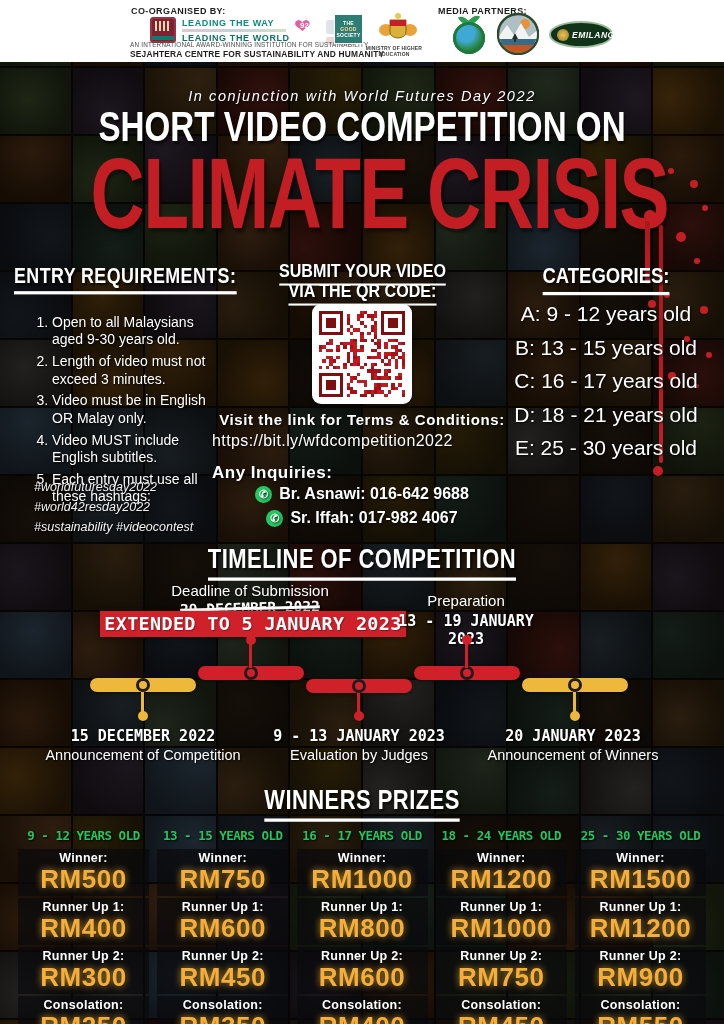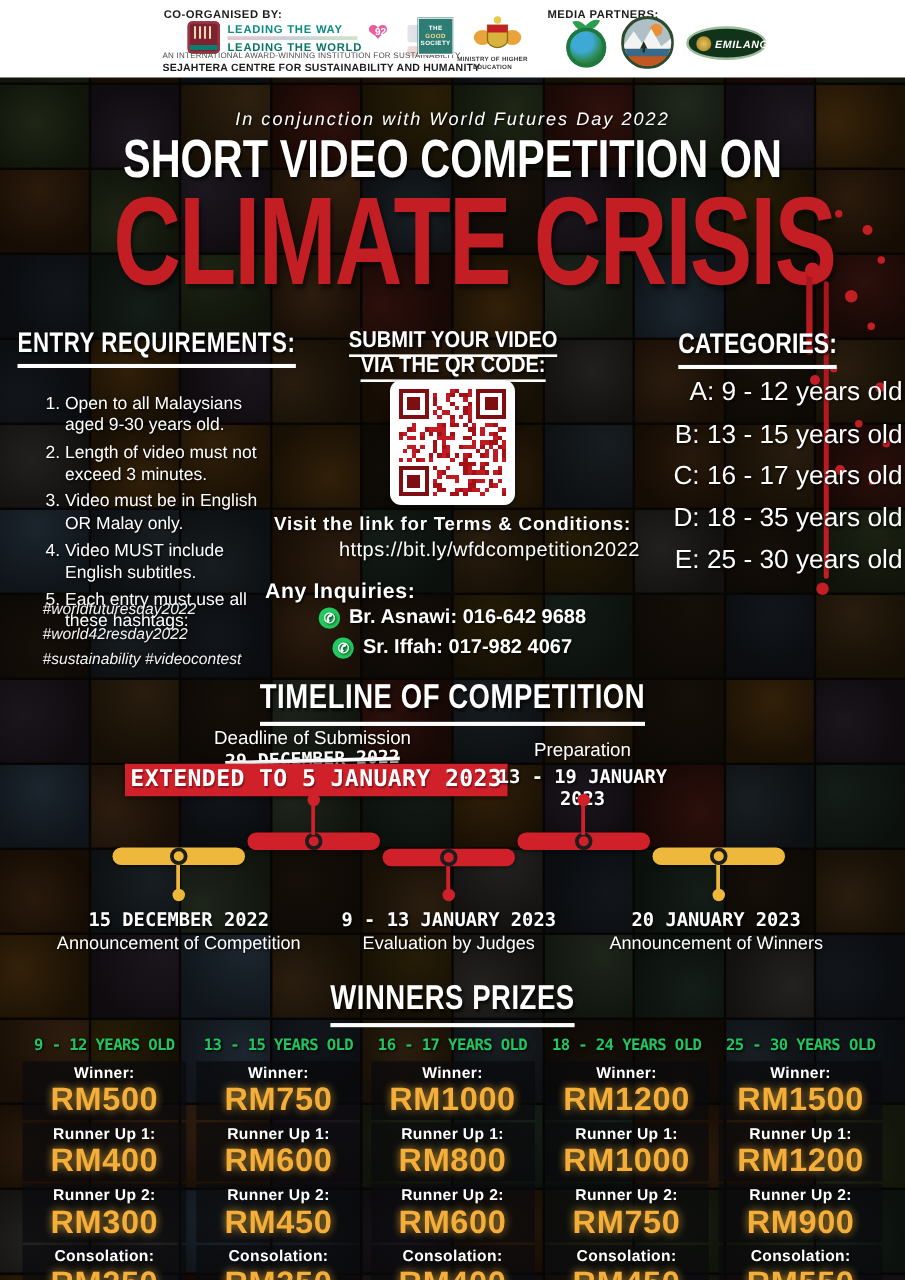--- a/index.html
+++ b/index.html
@@ -82,33 +82,33 @@
 
   
   .sub-h{position:absolute;left:240px;width:245px;text-align:center;font-size:17.5px;transform:scale(.92,1.05);}
   .sub-h1{top:261px;}
   .sub-h2{top:281px;}
   .sub-h span{border-bottom:2.5px solid #fff;padding-bottom:1px;}
   .qr-box{position:absolute;left:312px;top:304px;width:100px;height:100px;background:#fff;border-radius:9px;
         display:flex;align-items:center;justify-content:center;box-shadow:0 2px 6px rgba(0,0,0,.5);}
   .terms-label{position:absolute;left:212px;top:411px;width:300px;text-align:center;color:#fff;
         font-weight:bold;font-size:15px;letter-spacing:.6px;text-shadow:1px 1px 2px rgba(0,0,0,.8);}
-  .terms-url{position:absolute;left:212px;top:432px;width:300px;text-align:right;color:#fff;
+  .terms-url{position:absolute;left:212px;top:432px;width:300px;text-align:left;color:#fff;
         font-size:16px;letter-spacing:.4px;text-shadow:1px 1px 2px rgba(0,0,0,.8);cursor:pointer;}
   .inq-label{position:absolute;left:212px;top:463px;width:300px;text-align:left;color:#fff;
         font-weight:800;font-size:17px;letter-spacing:.5px;text-shadow:1px 1px 2px rgba(0,0,0,.8);}
   .c-row{position:absolute;left:212px;width:300px;display:flex;align-items:center;justify-content:center;
         gap:7px;color:#fff;font-size:16px;font-weight:600;text-shadow:1px 1px 2px rgba(0,0,0,.8);}
   .c1{top:485px;} .c2{top:509px;}
   .wa{width:17px;height:17px;border-radius:50%;background:#23c860;color:#fff;display:flex;
         align-items:center;justify-content:center;font-size:11px;flex:0 0 auto;}
 
   
   .cat-h{position:absolute;left:492px;width:228px;top:264px;text-align:center;font-size:21px;transform:scale(.88,1.08);}
-  .cat-list{position:absolute;left:490px;top:297px;width:232px;text-align:right;color:#fff;
+  .cat-list{position:absolute;left:490px;top:297px;width:232px;text-align:center;color:#fff;
         font-size:21px;line-height:33.5px;text-shadow:1px 1px 2px rgba(0,0,0,.85);}
 
   
   .tl-h{position:absolute;left:0;right:0;top:544px;text-align:center;font-size:25px;transform:scale(.88,1.1);letter-spacing:.5px;}
   .mono{font-family:"DejaVu Sans Mono",monospace;}
   .tl-deadline-label{position:absolute;left:130px;top:582px;width:240px;text-align:center;color:#fff;
         font-size:15px;text-shadow:1px 1px 2px rgba(0,0,0,.8);}
   .tl-old-date{position:absolute;left:130px;top:600px;width:240px;text-align:center;color:#fff;
         font-weight:bold;font-size:14.5px;text-decoration:line-through;text-decoration-thickness:2.5px;
         transform:rotate(-1.5deg);text-shadow:1px 1px 2px rgba(0,0,0,.8);}
@@ -613,21 +613,21 @@
   <div class="c-row c2">
     <span class="wa">✆</span>
     <span>Sr. Iffah: 017-982 4067</span>
   </div>
 
   <div class="sec-h cat-h"><span>CATEGORIES:</span></div>
   <div class="cat-list" id="cat-list">
       <div>A: 9 - 12 years old</div>
       <div>B: 13 - 15 years old</div>
       <div>C: 16 - 17 years old</div>
-      <div>D: 18 - 35 years old</div>
+      <div>D: 18 - 21 years old</div>
       <div>E: 25 - 30 years old</div>
     </div>
 
   <div class="sec-h tl-h"><span>TIMELINE OF COMPETITION</span></div>
   <div class="tl-deadline-label">Deadline of Submission</div>
   <div class="tl-old-date mono">29 DECEMBER 2022</div>
   <div class="tl-banner mono">EXTENDED TO 5 JANUARY 2023</div>
   <div class="tl-prep-label">Preparation</div>
   <div class="tl-prep-date mono">13 - 19 JANUARY 2023</div>
 

